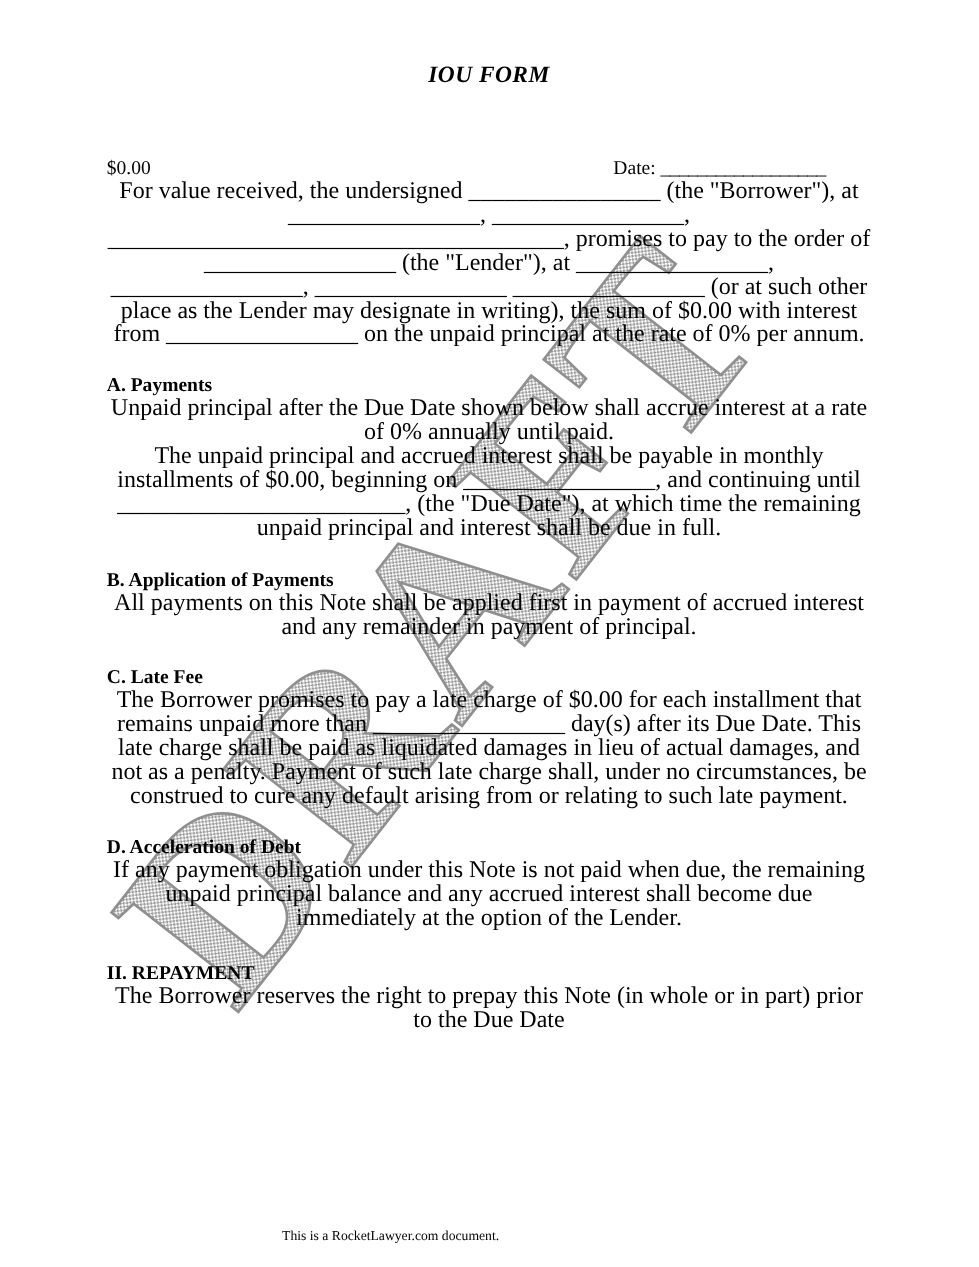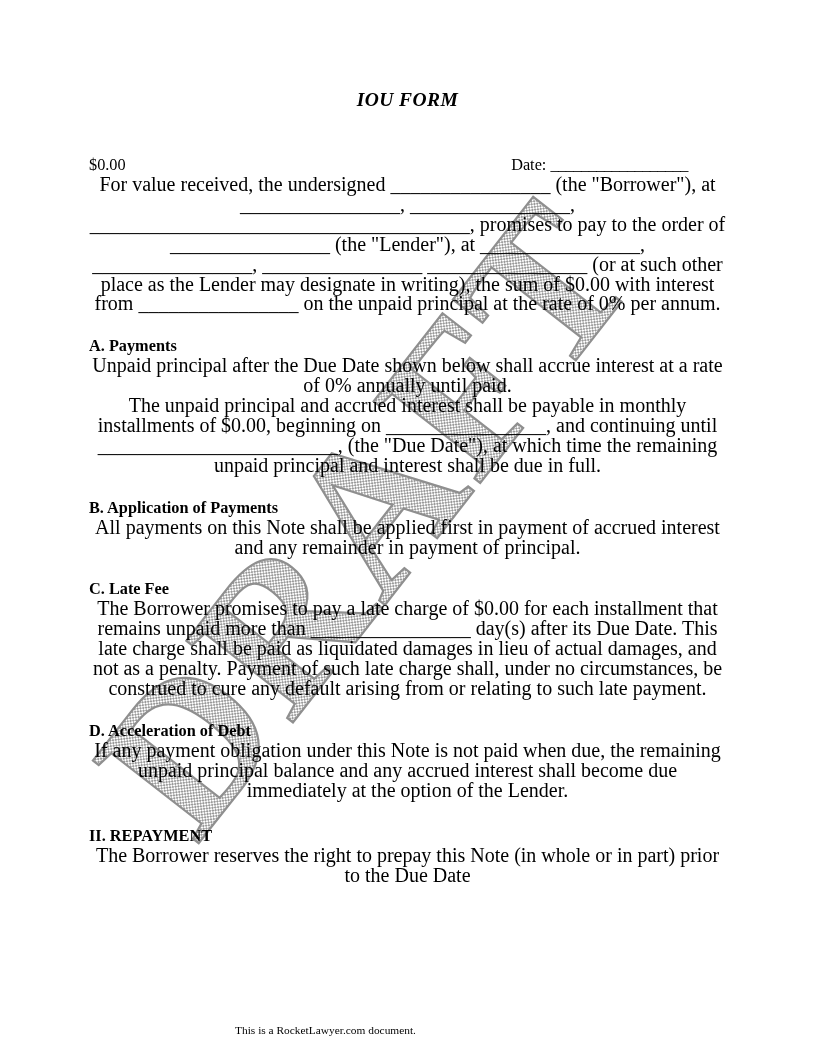--- a/index.html
+++ b/index.html
@@ -55,29 +55,29 @@
     z-index: 2;
   }
 
   .doc-title {
     text-align: center;
     font-weight: bold;
     font-style: italic;
     font-size: 19.5px;
     letter-spacing: 0.4px;
     margin: 0;
-    padding-top: 89px;
+    padding-top: 52px;
   }
 
   .amount-row {
     display: flex;
     justify-content: space-between;
     align-items: baseline;
     font-size: 16.3px;
-    margin-top: 44px;
+    margin-top: 56px;
     gap: 45px;
   }
   .amount-row .amt { white-space: nowrap; }
   .amount-row .date-group { white-space: nowrap; padding-right: 38px; }
   .date-group .blank { letter-spacing: -0.5px; }
 
   p.body-text {
     font-size: 20px;
     line-height: 19.9px;
     margin: 0;

